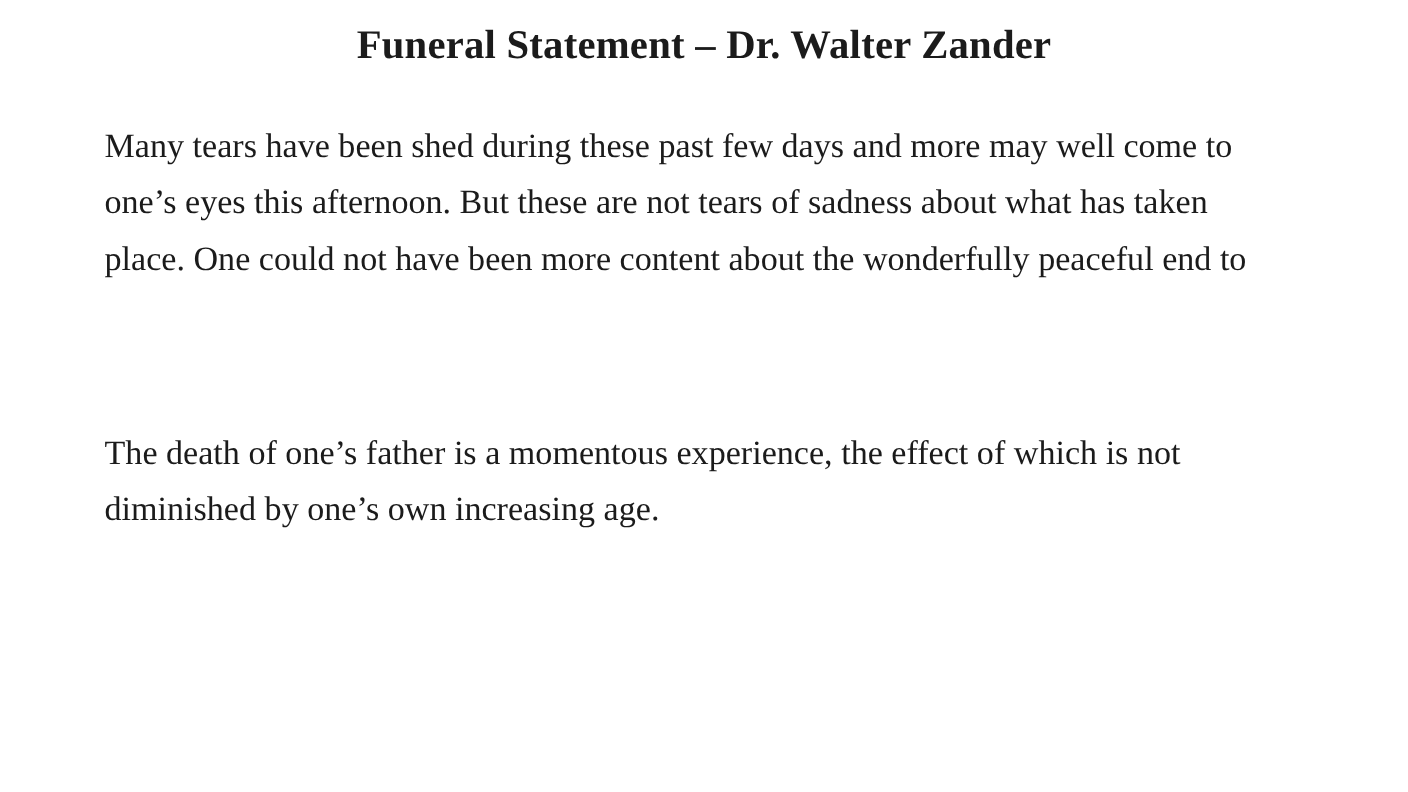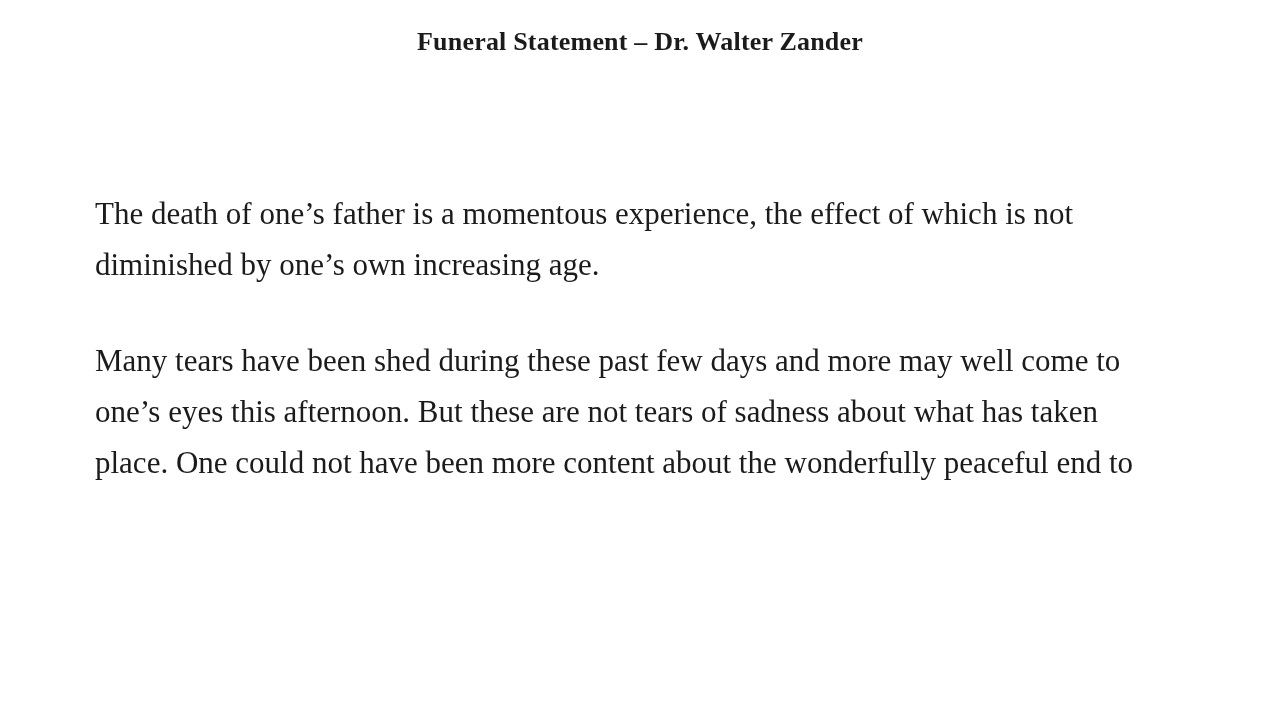--- a/index.html
+++ b/index.html
@@ -17,21 +17,21 @@
     width: 1280px;
     height: 720px;
     padding: 0 95px;
     background: #ffffff;
     font-family: "Liberation Serif", "DejaVu Serif", serif;
     color: #1b1b1b;
     font-size: 31px;
   }
   .doc-title {
     margin: 22px 0 0 0;
-    font-size: 26px;
+    font-size: 37px;
     font-weight: bold;
     line-height: 40px;
     text-align: center;
     letter-spacing: 0.2px;
   }
   .doc-subtitle {
     margin: 100px 0 0 0;
     font-style: italic;
     line-height: 57px;
     text-align: center;
@@ -47,16 +47,16 @@
     margin: 45px 0 0 0;
   }
 </style>
 </head>
 <body>
 
 <div class="page">
   <h1 class="doc-title">Funeral Statement – Dr. Walter Zander</h1>
 
 
+  <p class="doc-paragraph p-next">Many tears have been shed during these past few days and more may well come to<br>one’s eyes this afternoon. But these are not tears of sadness about what has taken<br>place. One could not have been more content about the wonderfully peaceful end to</p>
+
   <p class="doc-paragraph p-first">The death of one’s father is a momentous experience, the effect of which is not<br>diminished by one’s own increasing age.</p>
-
-  <p class="doc-paragraph p-next">Many tears have been shed during these past few days and more may well come to<br>one’s eyes this afternoon. But these are not tears of sadness about what has taken<br>place. One could not have been more content about the wonderfully peaceful end to</p>
 </div>
 
 </body></html>

